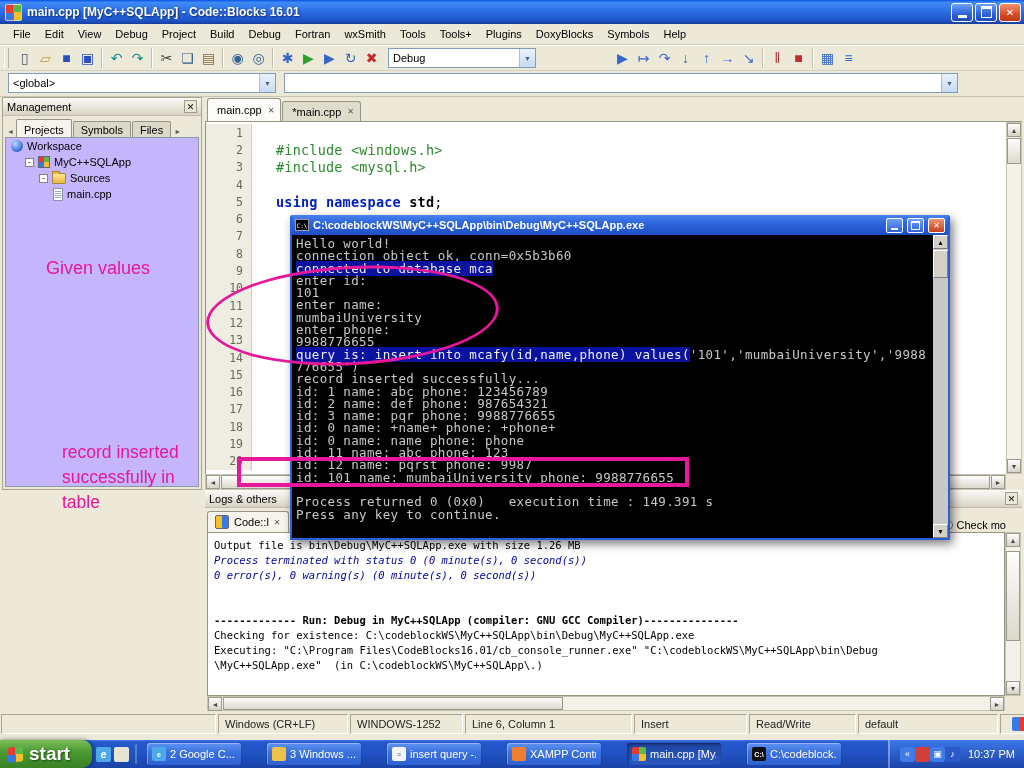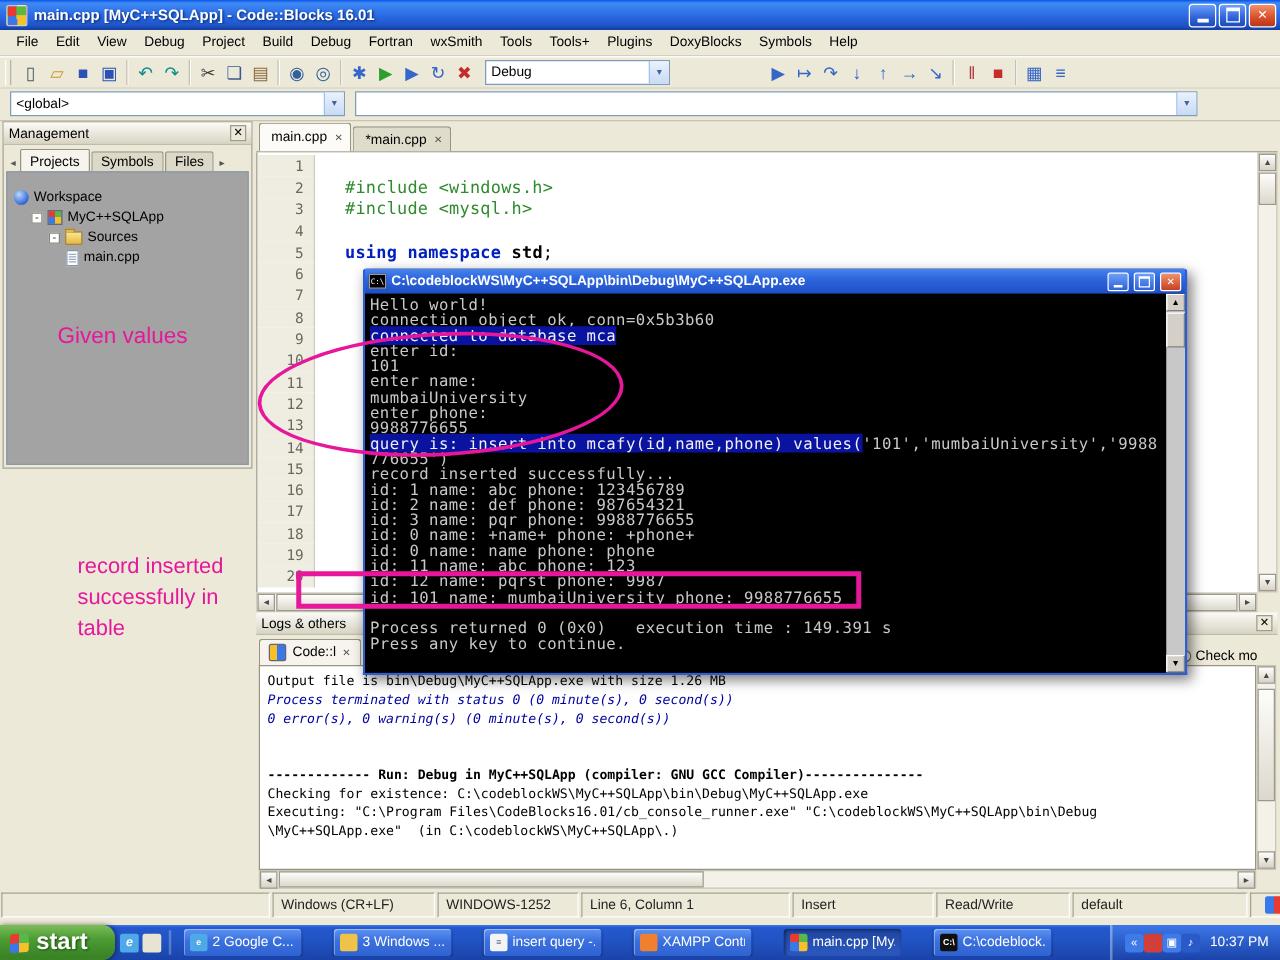--- a/index.html
+++ b/index.html
@@ -33,33 +33,33 @@
   .combo{height:20px;background:#fff;border:1px solid #7F9DB9;display:flex;align-items:center;box-sizing:border-box;}
   .combo-value{flex:1;padding-left:4px;white-space:nowrap;overflow:hidden;}
   .combo-arrow{width:15px;height:100%;background:linear-gradient(#EAF2FC,#C8DAF4);border-left:1px solid #9EBEF5;
     display:flex;align-items:center;justify-content:center;font-size:7px;color:#44639C;}
   .build-combo{width:148px;margin:0 6px;}
   .tb-right{margin-left:70px;}
   .toolbar2{position:absolute;left:0;top:71px;width:100%;height:25px;background:#ECE9D8;border-bottom:1px solid #C8C4B4;}
   .scope-combo{position:absolute;left:8px;top:2px;width:268px;}
   .symbol-combo{position:absolute;left:284px;top:2px;width:674px;}
   
-  .mgmt{position:absolute;left:2px;top:97px;width:200px;height:278px;box-sizing:border-box;background:#ECE9D8;
+  .mgmt{position:absolute;left:2px;top:97px;width:200px;height:393px;box-sizing:border-box;background:#ECE9D8;
     border:1px solid #A8A494;}
   .pane-caption{height:17px;display:flex;align-items:center;background:linear-gradient(180deg,#FBFAF6,#D8D4C4);
     border-bottom:1px solid #C0BCAC;font-size:11px;padding:0 4px;}
   .pane-close{margin-left:auto;width:13px;height:13px;border:1px solid #A09C8C;background:#ECE9D8;font-size:9px;
     display:flex;align-items:center;justify-content:center;box-sizing:border-box;}
   .mgmt-tabs{height:21px;display:flex;align-items:flex-end;padding:2px 2px 0;}
   .tab-scroll{width:11px;height:16px;display:flex;align-items:center;justify-content:center;font-size:7px;color:#555;}
   .mgmt-tab{height:16px;padding:0 7px;display:flex;align-items:center;background:#DDD9C9;border:1px solid #989484;
     border-bottom:none;border-radius:2px 2px 0 0;margin-right:1px;}
   .mgmt-tab.active{background:#F6F4EC;height:19px;}
-  .mgmt-tree{position:absolute;left:2px;right:2px;top:39px;bottom:2px;background:#a3a3a3;border:1px solid #8A98A8;
-    overflow:hidden;padding-top:12px;box-sizing:border-box;}
+  .mgmt-tree{position:absolute;left:2px;right:2px;top:39px;bottom:2px;background:#c4b5fd;border:1px solid #8A98A8;
+    overflow:hidden;padding-top:0;box-sizing:border-box;}
   .tree-item{height:16px;display:flex;align-items:center;}
   .expander{width:9px;height:9px;box-sizing:border-box;border:1px solid #888478;background:#fff;font-size:9px;
     line-height:7px;display:flex;align-items:center;justify-content:center;margin-right:4px;color:#333;}
   .ti{margin-right:4px;flex:none;box-sizing:border-box;}
   .ti-workspace{width:12px;height:12px;border-radius:50%;background:radial-gradient(circle at 35% 30%,#B8D8FC,#3468D8 70%,#1C3C90);}
   .ti-project{width:12px;height:12px;background:conic-gradient(#58B848 0 25%,#F8C028 0 50%,#3878E8 0 75%,#E83A30 0);border:1px solid #667;}
   .ti-folder{width:14px;height:11px;background:linear-gradient(#FCE690,#E8B840);border:1px solid #A8863C;border-radius:1px;position:relative;}
   .ti-folder::before{content:"";position:absolute;left:-1px;top:-3px;width:6px;height:2px;background:#E8B840;border:1px solid #A8863C;border-bottom:none;}
   .ti-file{width:10px;height:13px;background:#fff;border:1px solid #8A96A8;position:relative;}
   .ti-file::before{content:"";position:absolute;left:1px;top:2px;right:1px;height:1px;background:#9AB;

